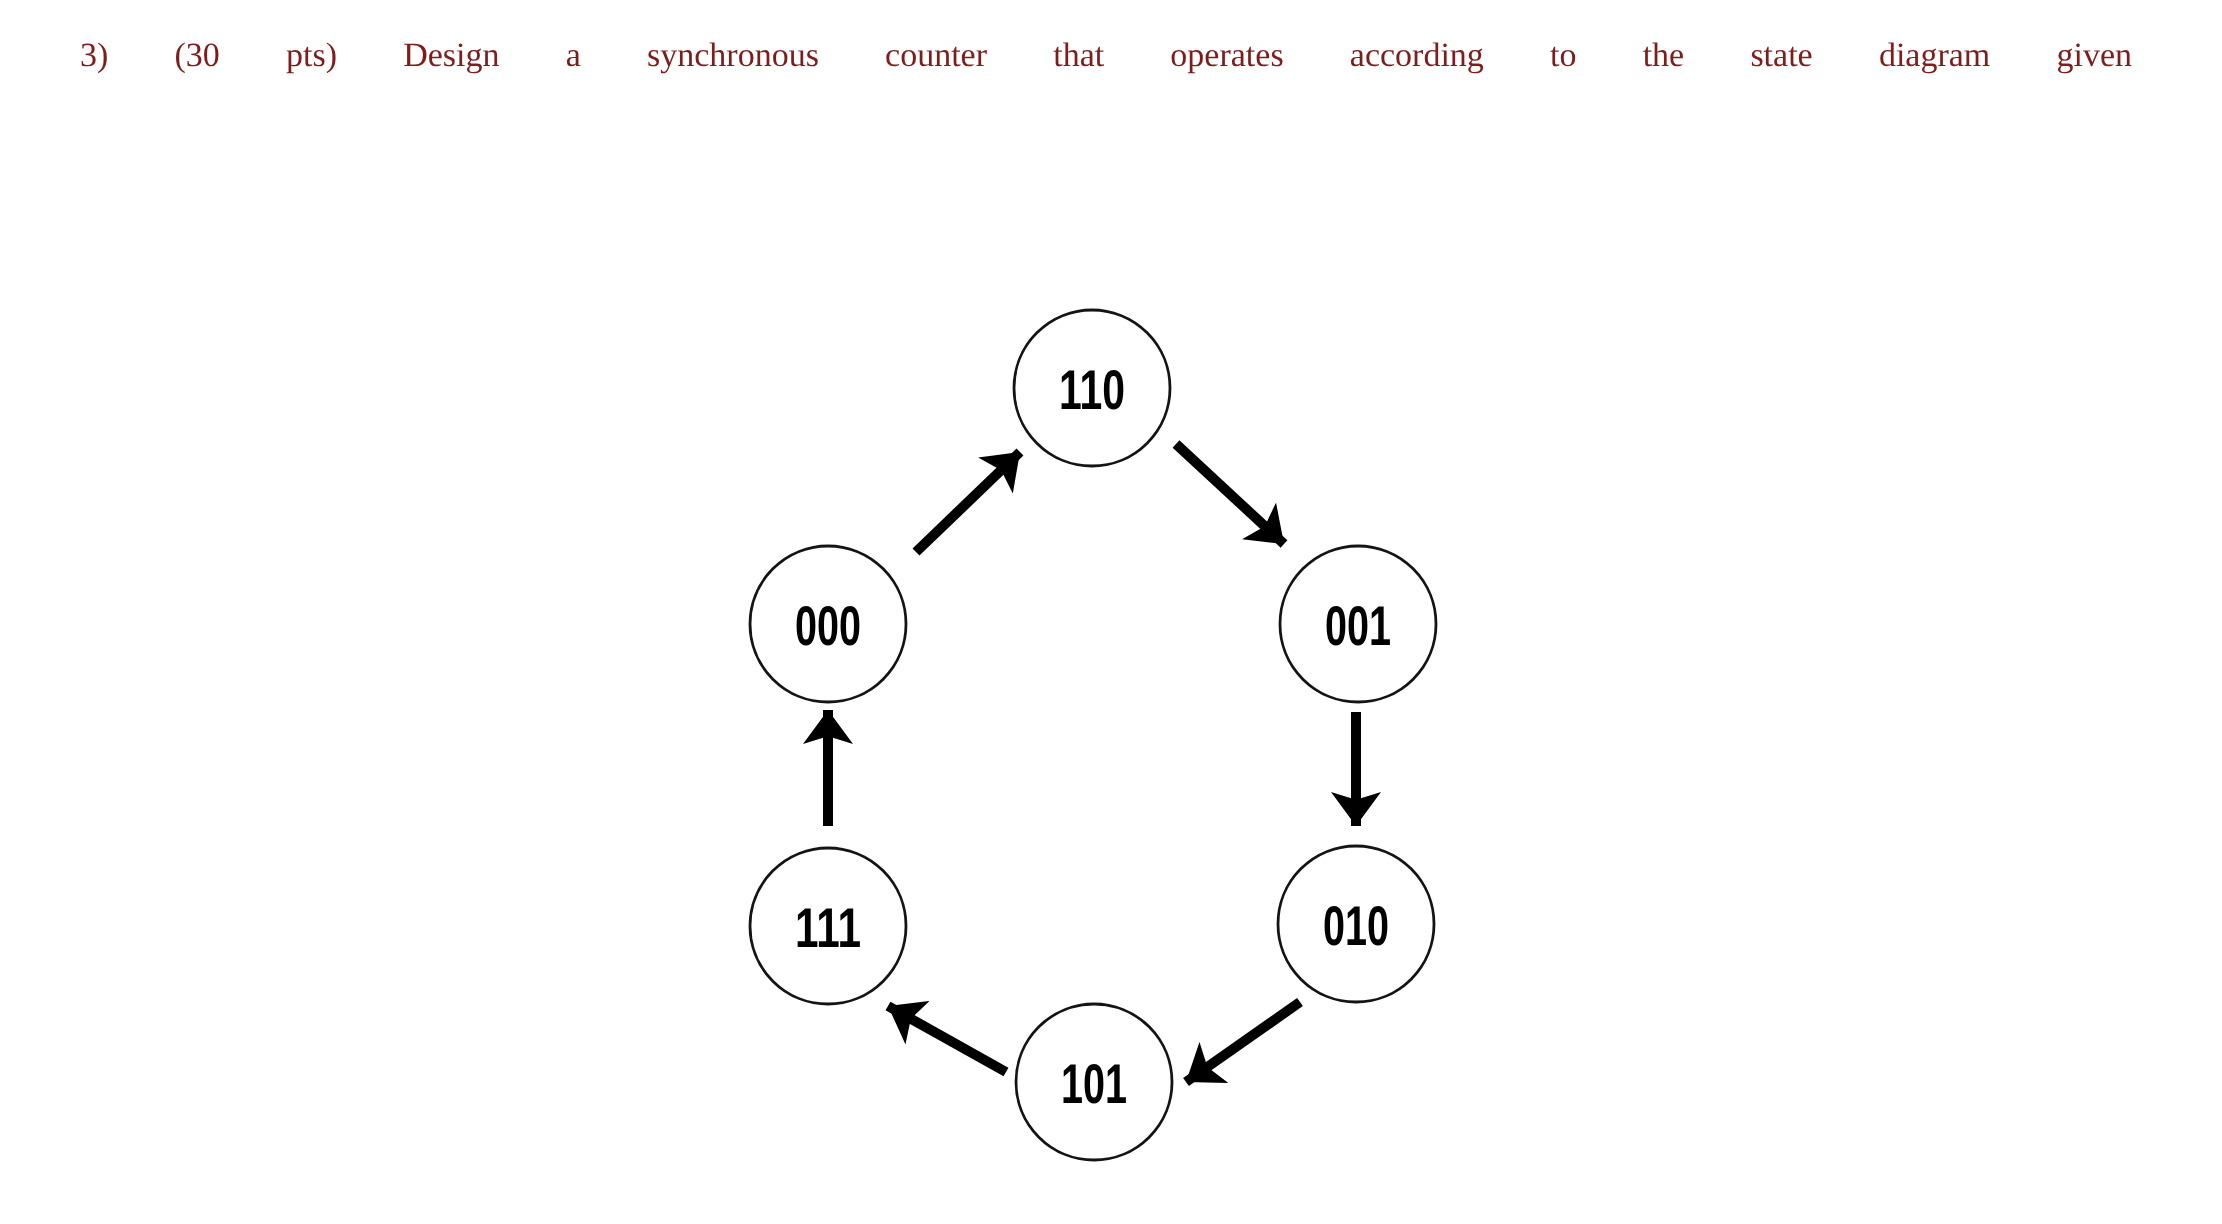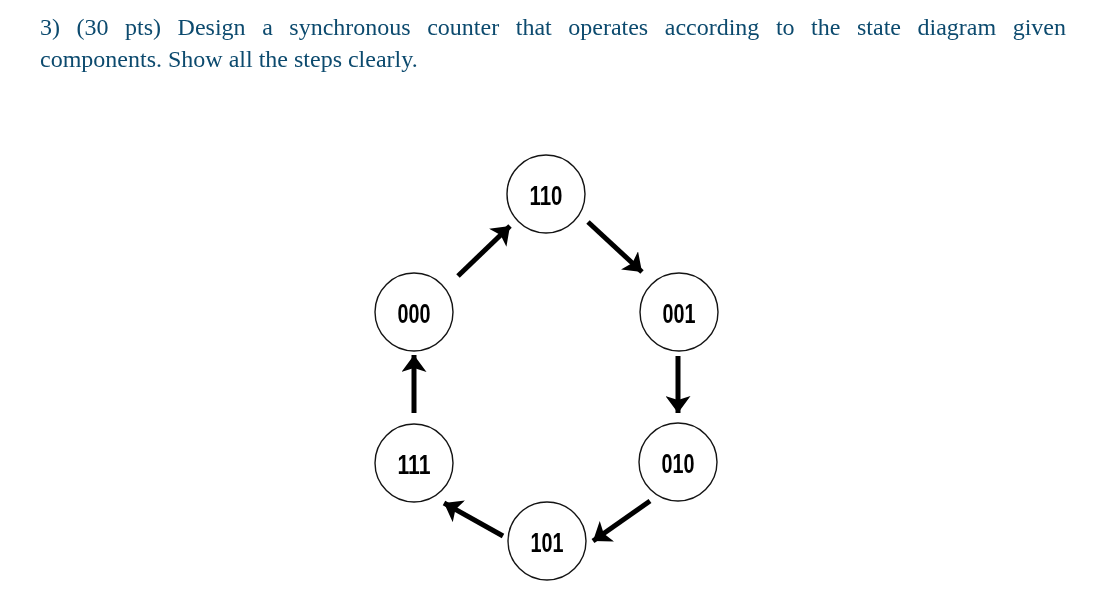--- a/index.html
+++ b/index.html
@@ -9,22 +9,22 @@
     height: 612px;
     background: #ffffff;
     overflow: hidden;
     font-family: "Liberation Serif", serif;
   }
   .problem {
     position: absolute;
     left: 40px;
     top: 12px;
     width: 1026px;
-    color: #0c4a6e;
-    font-size: 24px;
+    color: #7f1d1d;
+    font-size: 17px;
     line-height: 31.5px;
   }
   .pline {
     text-align: justify;
     text-align-last: justify;
     white-space: normal;
   }
   .pline.last {
     text-align: left;
     text-align-last: left;
@@ -51,21 +51,20 @@
     stroke-linecap: butt;
   }
 </style>
 </head>
 <body>
 
 <div class="page">
 
   <div class="problem">
     <div class="pline">3) (30 pts) Design a synchronous counter that operates according to the state diagram given</div>
-    <div class="pline last">components. Show all the steps clearly.</div>
   </div>
 
   <svg class="diagram" width="1111" height="612" viewBox="0 0 1111 612" xmlns="http://www.w3.org/2000/svg">
     <defs>
       <marker id="ah" viewBox="0 0 10 10" refX="10" refY="5" markerWidth="17" markerHeight="25" markerUnits="userSpaceOnUse" orient="auto" preserveAspectRatio="none">
         <path d="M0,0 L10,5 L0,10 L2.3,5 Z" fill="#000000"></path>
       </marker>
     </defs>
 
     <g>

